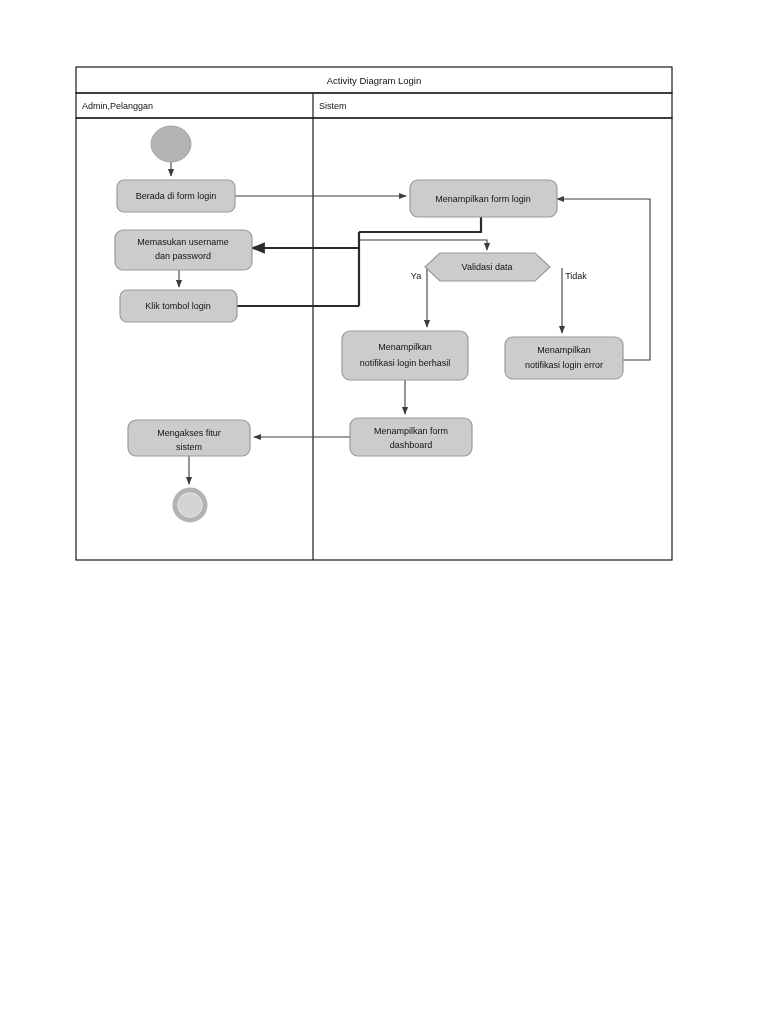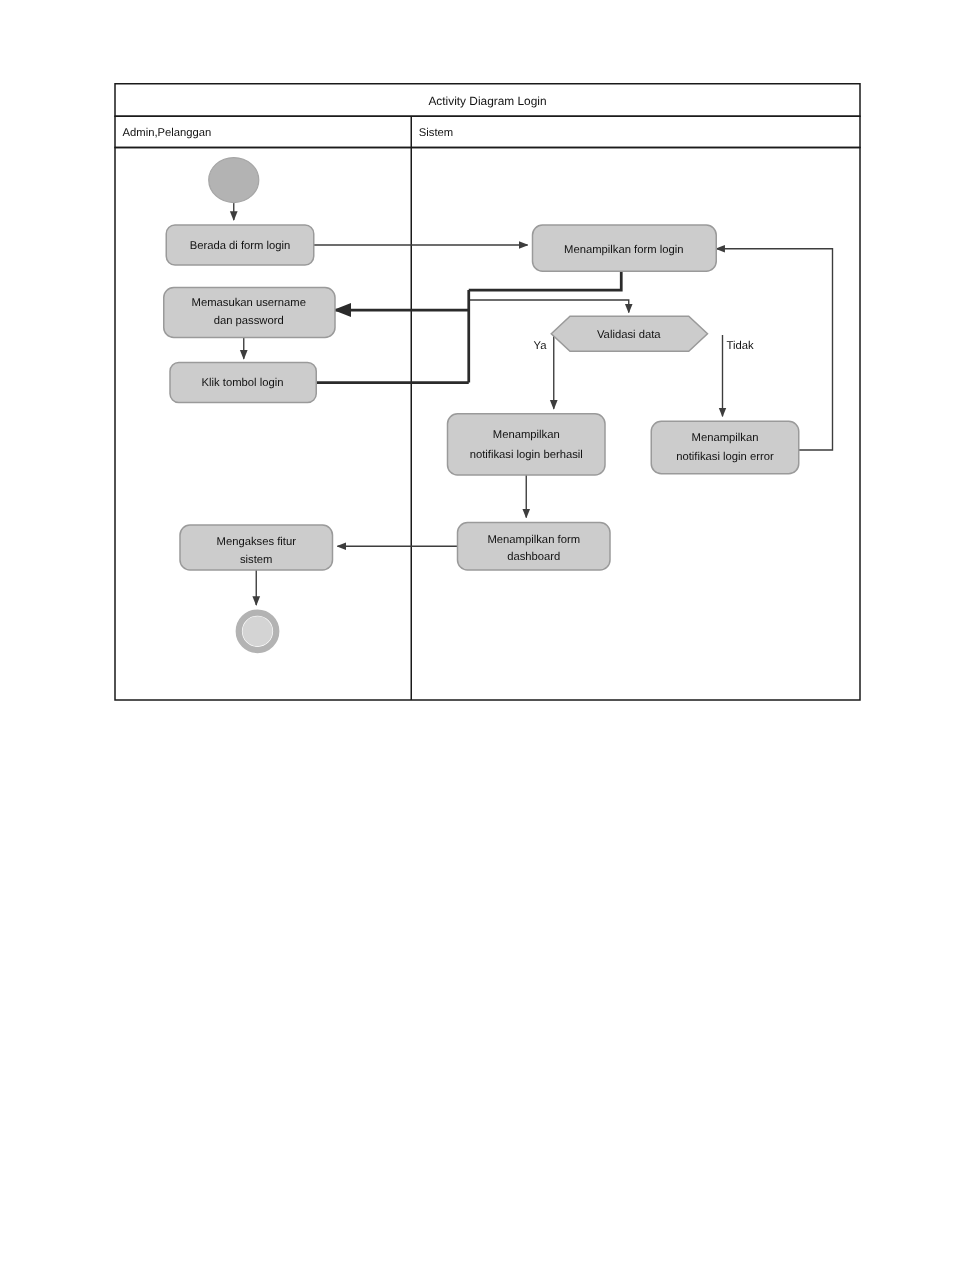--- a/index.html
+++ b/index.html
@@ -10,21 +10,20 @@
   body {
     width: 768px;
     height: 1024px;
     font-family: "Liberation Sans", sans-serif;
     overflow: hidden;
   }
   #canvas {
     position: relative;
     width: 657px;
     height: 1024px;
-    margin-left: 16px;
   }
   svg.diagram {
     position: absolute;
     left: 0;
     top: 0;
     width: 768px;
     height: 1024px;
   }
   .frame-line {
     fill: none;

